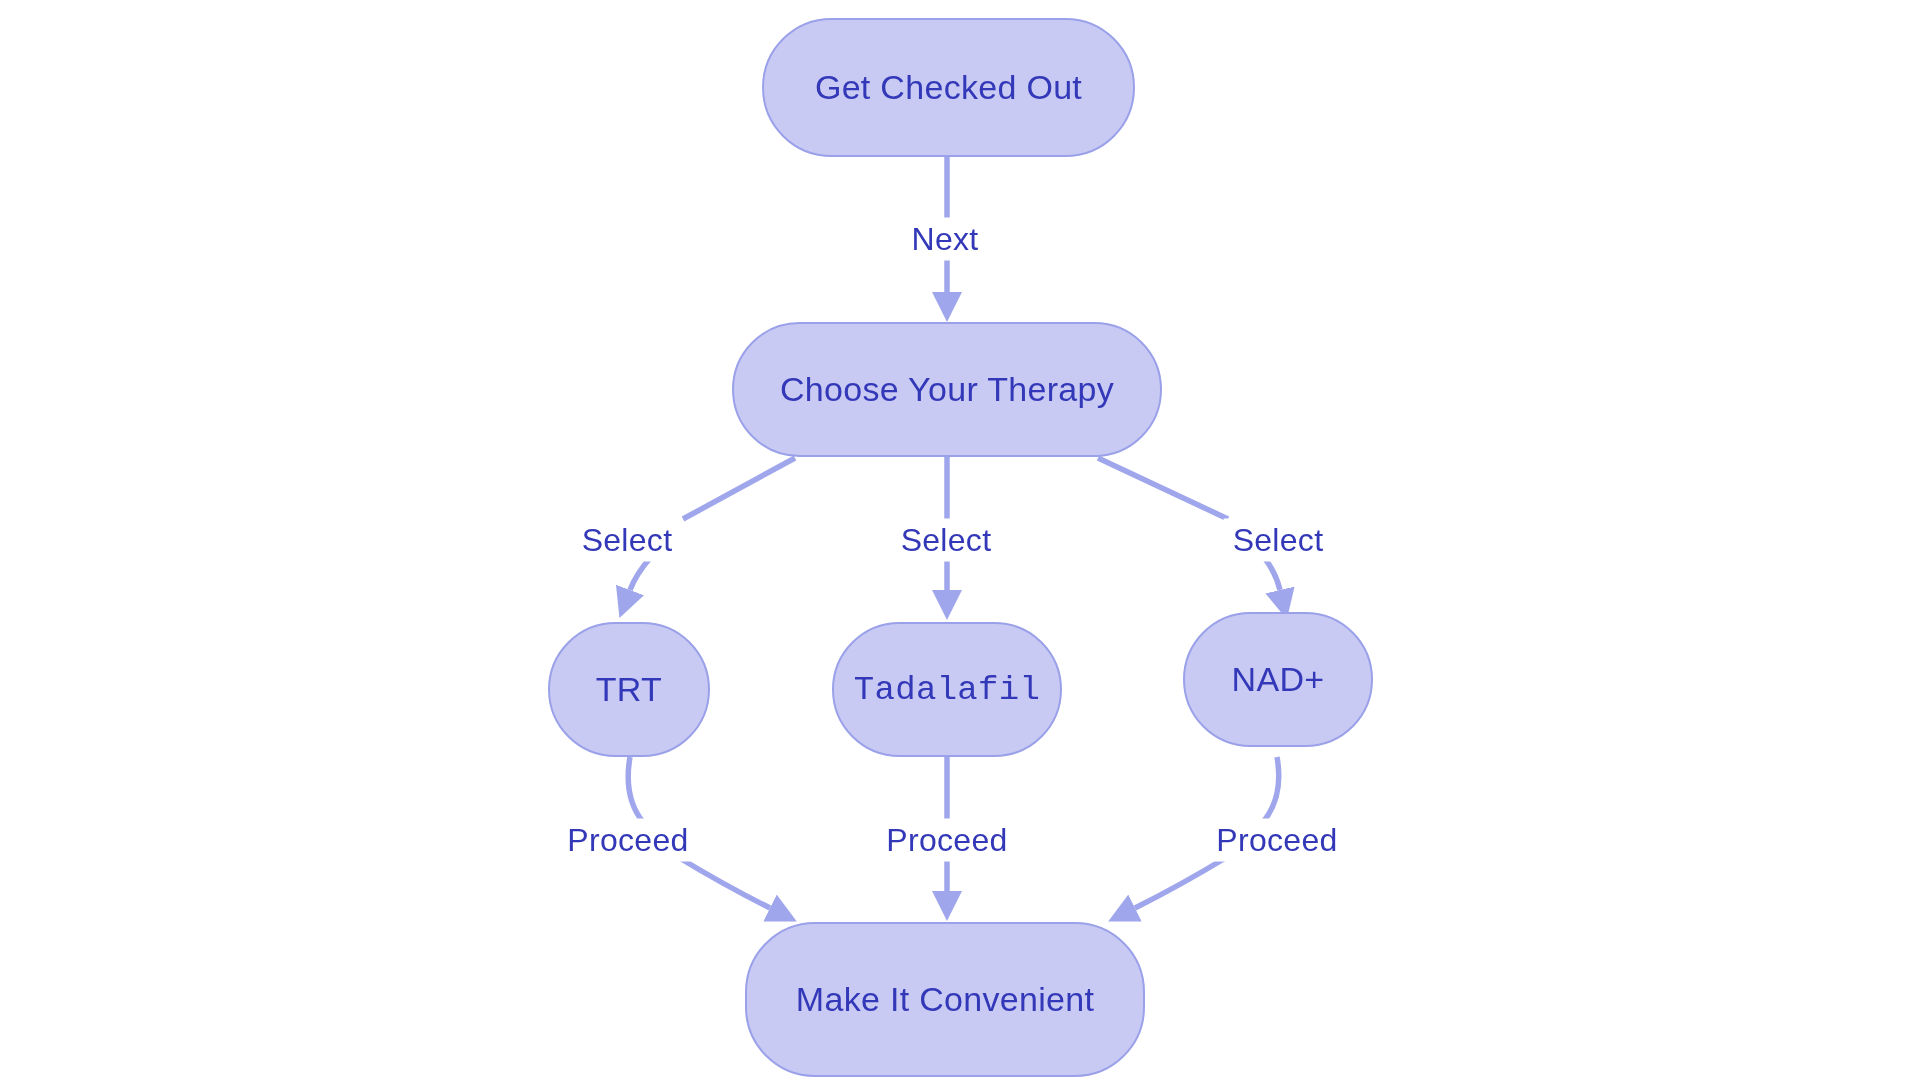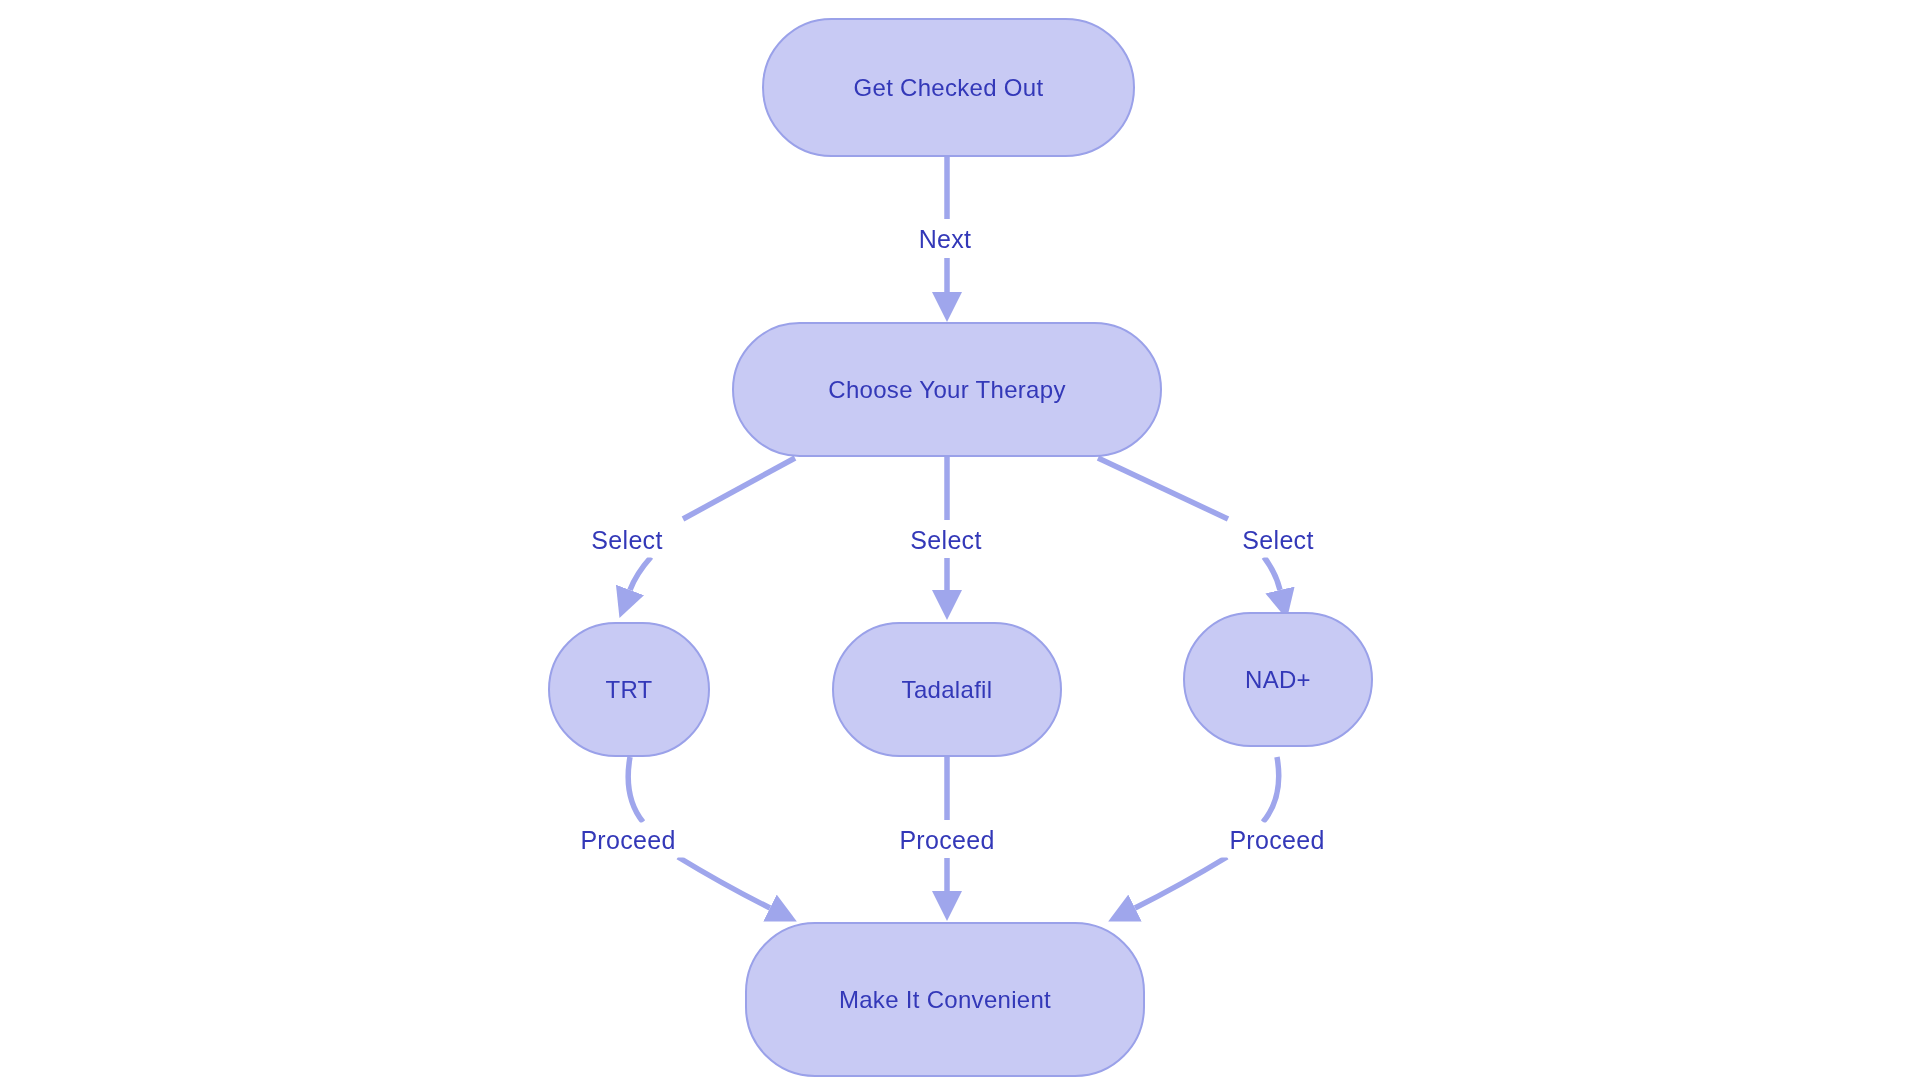--- a/index.html
+++ b/index.html
@@ -34,40 +34,40 @@
   }
   .arrowhead-shape { fill: var(--edge-color); }
   .node {
     position: absolute;
     background: var(--node-fill);
     border: 2.5px solid var(--node-border);
     border-radius: 70px;
     display: flex;
     align-items: center;
     justify-content: center;
-    font-size: 24px;
+    font-size: 34px;
     color: var(--text-color);
     white-space: nowrap;
     letter-spacing: 0.3px;
   }
   .edge-label {
     position: absolute;
     transform: translate(-50%, -50%);
     background: var(--background);
     padding: 3px 9px;
-    font-size: 25px;
+    font-size: 32px;
     color: var(--text-color);
     white-space: nowrap;
     letter-spacing: 0.3px;
   }
   
   .n-checkout   { left: 762px;  top: 18px;  width: 373px; height: 139px; }
   .n-choose     { left: 732px;  top: 322px; width: 430px; height: 135px; }
   .n-trt        { left: 548px;  top: 622px; width: 162px; height: 135px; }
-  .n-tadalafil  { left: 832px;  top: 622px; width: 230px; height: 135px; }
+  .n-tadalafil  { left: 832px;  top: 622px; width: 230px; height: 135px; font-family: Liberation Mono, monospace; }
   .n-nad        { left: 1183px; top: 612px; width: 190px; height: 135px; }
   .n-convenient { left: 745px;  top: 922px; width: 400px; height: 155px; }
   
   .l-next      { left: 945px;  top: 239px; }
   .l-select-1  { left: 627px;  top: 540px; }
   .l-select-2  { left: 946px;  top: 540px; }
   .l-select-3  { left: 1278px; top: 540px; }
   .l-proceed-1 { left: 628px;  top: 840px; }
   .l-proceed-2 { left: 947px;  top: 840px; }
   .l-proceed-3 { left: 1277px; top: 840px; }

